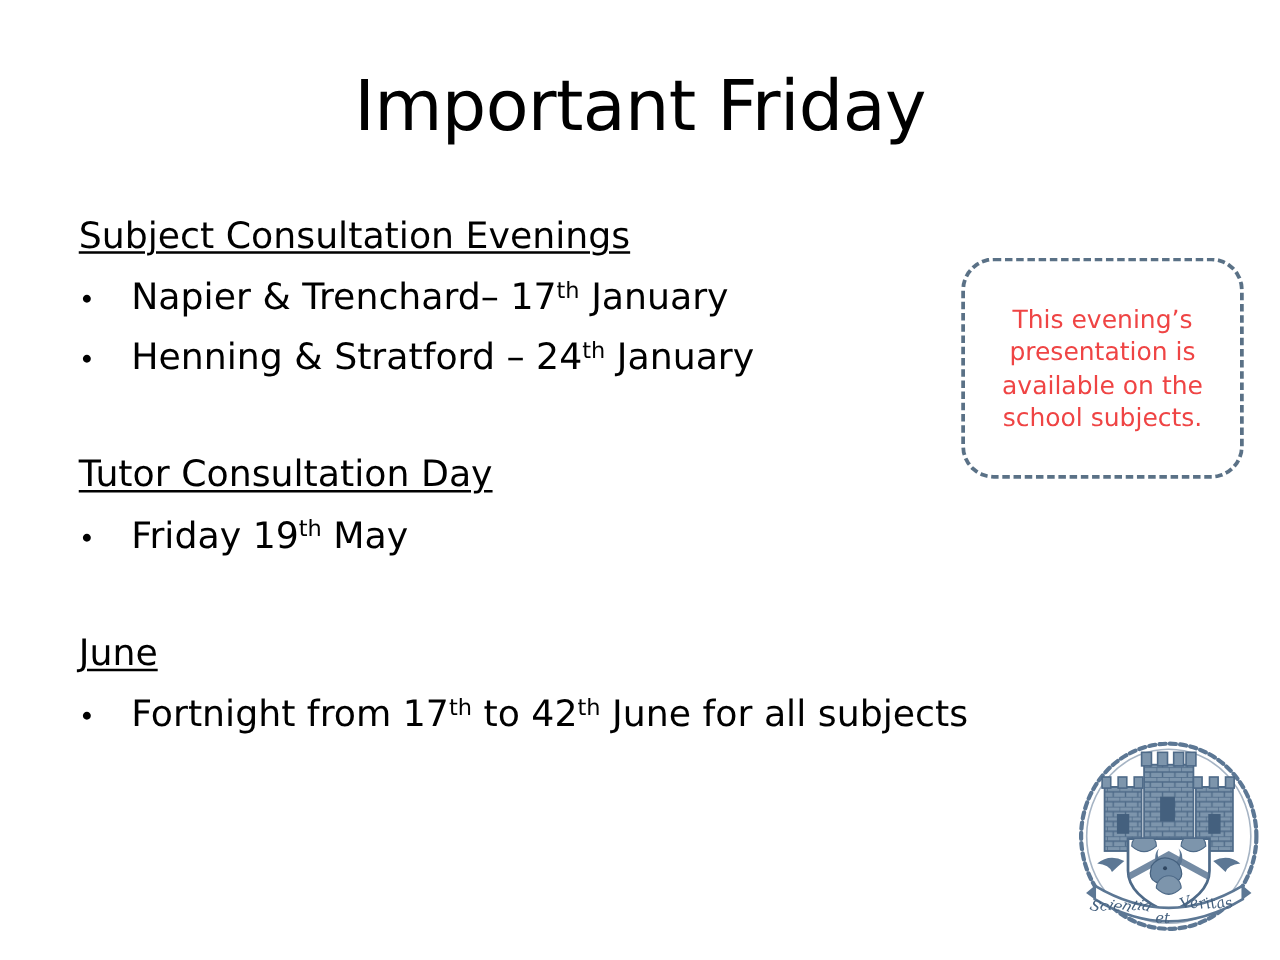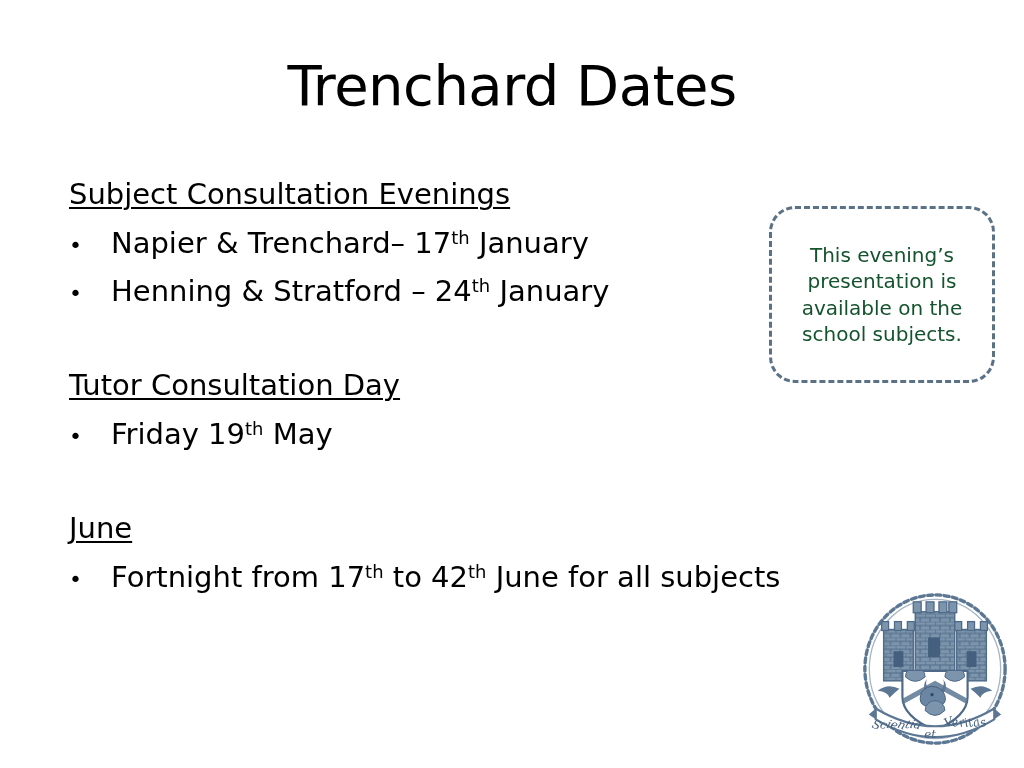--- a/index.html
+++ b/index.html
@@ -34,21 +34,21 @@
 
   
   .body-block {
     position: absolute;
     left: 58px;
     top: 164px;
     width: 790px;
   }
 
   .section {
-    margin: 11px;
+    margin: 5px;
   }
   .section + .section {
     margin-top: 50px;
   }
 
   .section-heading {
     font-size: 29px;
     font-weight: 400;
     line-height: 1.32;
     color: #000000;
@@ -99,21 +99,21 @@
     border-radius: 26px;
     display: flex;
     align-items: center;
     justify-content: center;
     background: #ffffff;
   }
   .callout-text {
     font-size: 20px;
     line-height: 1.31;
     text-align: center;
-    color: #14532d;
+    color: #ef4444;
     padding: 0 10px;
   }
 
   
   .crest {
     position: absolute;
     left: 856px;
     top: 589px;
     width: 158px;
     height: 160px;
@@ -122,21 +122,21 @@
     display: block;
     width: 100%;
     height: 100%;
   }
 </style>
 </head>
 <body>
 
 <div class="slide">
 
-  <div class="slide-title">Trenchard Dates</div>
+  <div class="slide-title">Important Friday</div>
 
   <div class="body-block">
 
     <div class="section">
       <div class="section-heading">
         <span class="u">Subject Consultation Evenings</span>
       </div>
       <div class="bullet-row">
         <span class="bullet-mark">•</span>
         <span class="bullet-text"><span>Napier &amp; Trenchard– 17</span><sup>th</sup><span> January</span></span>

